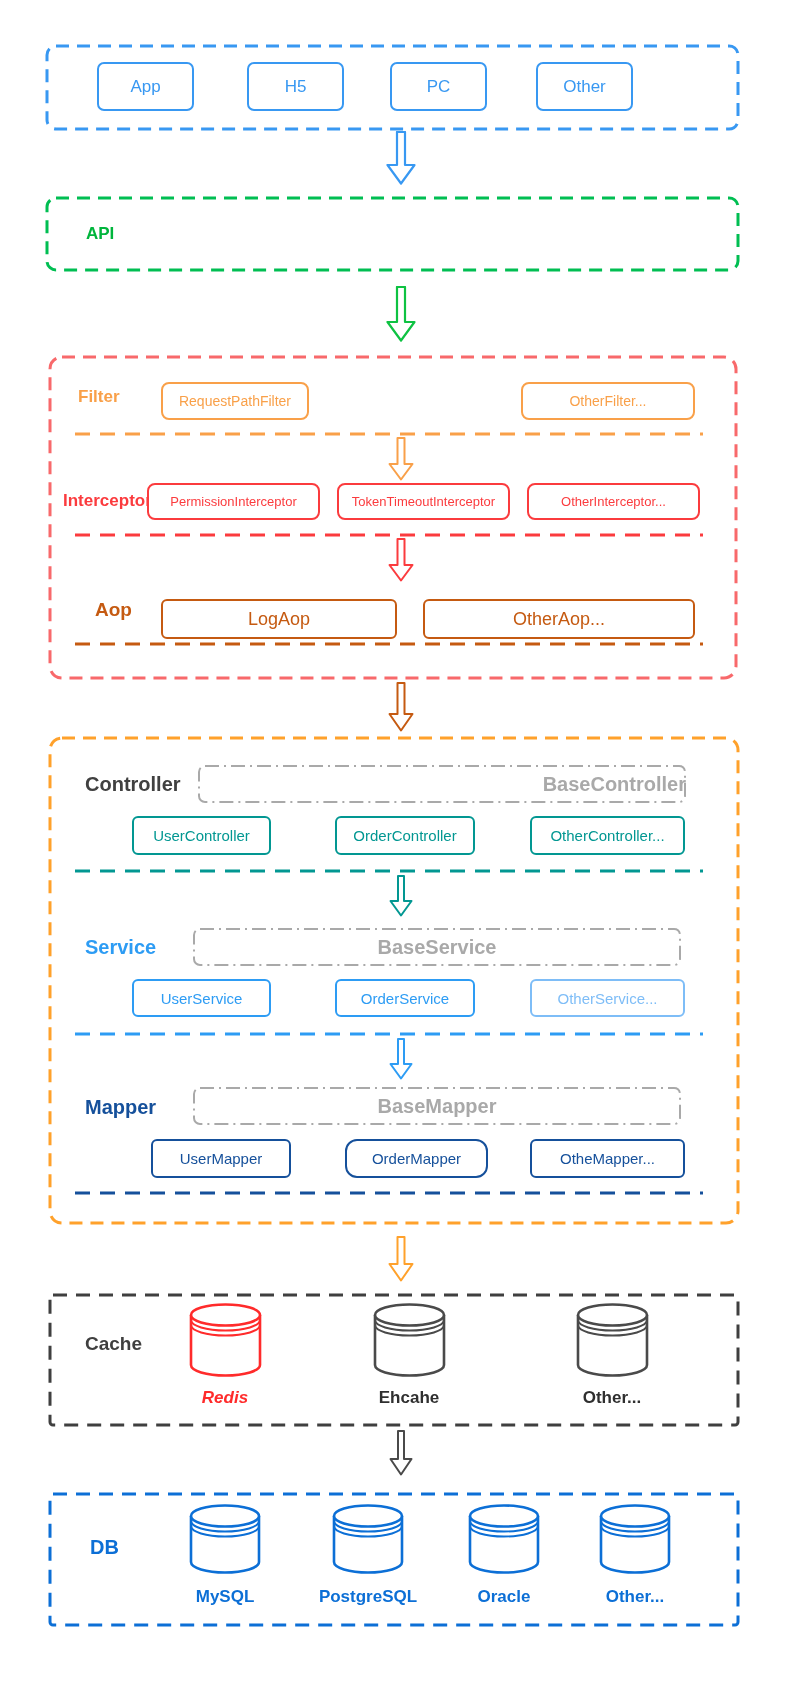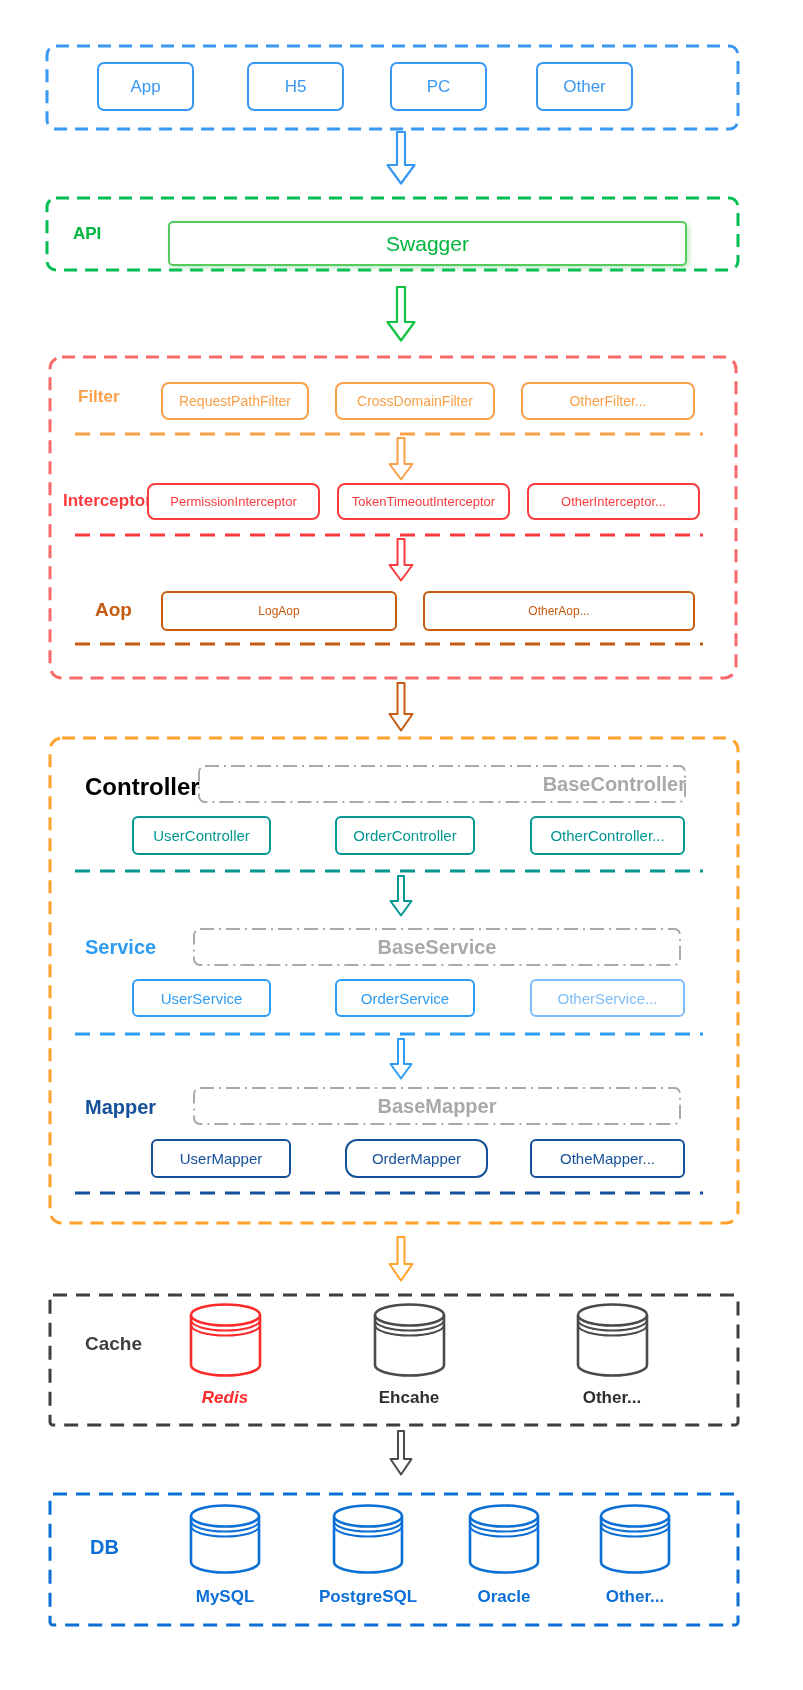--- a/index.html
+++ b/index.html
@@ -24,24 +24,24 @@
   .api-label{color:#00B53C;font-size:17px;}
   .swagger-box{border:2px solid #55CB5F;border-radius:5px;color:#00B53C;font-size:21px;
                box-shadow:2px 2px 5px rgba(110,205,120,.45);}
 
   
   .filter-label{color:#F9A049;font-size:17px;}
   .filter-box{border:2px solid #F9A049;border-radius:8px;color:#F9A049;font-size:14px;}
   .interceptor-label{color:#FB3B3E;font-size:17px;}
   .interceptor-box{border:2.5px solid #FB3B3E;border-radius:8px;color:#FB3B3E;font-size:13px;}
   .aop-label{color:#C55A11;font-size:19px;}
-  .aop-box{border:2.5px solid #C55A11;border-radius:6px;color:#C55A11;font-size:12px;}
-
-  
-  .controller-label{color:#000000;font-size:24px;}
+  .aop-box{border:2.5px solid #C55A11;border-radius:6px;color:#C55A11;font-size:18px;margin-top:8px;}
+
+  
+  .controller-label{color:#404040;font-size:20px;}
   .controller-box{border:2px solid #029792;border-radius:6px;color:#029792;font-size:15px;}
   .service-label{color:#2D9CF4;font-size:20px;}
   .service-box{border:2px solid #2D9CF4;border-radius:6px;color:#2D9CF4;font-size:15px;}
   .service-box.light{border-color:#7EBDF7;color:#7EBDF7;}
   .mapper-label{color:#15509B;font-size:20px;}
   .mapper-box{border:2.5px solid #15509B;border-radius:6px;color:#15509B;font-size:15px;}
   .base-box{position:absolute;box-sizing:border-box;display:flex;align-items:center;
             justify-content:center;color:#A9A9A9;font-weight:700;font-size:20px;}
 
   
@@ -65,36 +65,34 @@
 </div>
 
 <svg class="arrow" style="left:386px;top:131px;" width="30" height="54" viewBox="0 0 30 54">
   <path d="M11 1 H19 V34 H28.5 L15 52.5 L1.5 34 H11 Z" fill="#fff" stroke="#3898F2" stroke-width="2.2" stroke-linejoin="round"></path>
 </svg>
 
 <div class="sec" style="left:45px;top:196px;width:695px;height:76px;">
   <svg class="frame" width="695" height="76">
     <rect x="2" y="2" width="691" height="72" rx="9" fill="none" stroke="#00BE52" stroke-width="3" stroke-dasharray="13 8"></rect>
   </svg>
-  <div class="lbl api-label" style="left:28px;top:28px;">API</div>
-  <div class="b swagger-box" style="left:123px;top:25px;width:519px;height:45px;">Swagger</div>
+  <div class="lbl api-label" style="left:41px;top:28px;">API</div>
 </div>
 
 <svg class="arrow" style="left:386px;top:286px;" width="30" height="56" viewBox="0 0 30 56">
   <path d="M11 1 H19 V36 H28.5 L15 54.5 L1.5 36 H11 Z" fill="#fff" stroke="#0EC242" stroke-width="2.2" stroke-linejoin="round"></path>
 </svg>
 
 <div class="sec" style="left:48px;top:355px;width:690px;height:325px;">
   <svg class="frame" width="690" height="325">
     <rect x="2" y="2" width="686" height="321" rx="12" fill="none" stroke="#F8696B" stroke-width="3" stroke-dasharray="13 8"></rect>
   </svg>
 
   <div class="lbl filter-label" style="left:30px;top:32px;">Filter</div>
   <div class="b filter-box" style="left:113px;top:27px;width:148px;height:38px;">RequestPathFilter</div>
-  <div class="b filter-box" style="left:287px;top:27px;width:160px;height:38px;">CrossDomainFilter</div>
   <div class="b filter-box" style="left:473px;top:27px;width:174px;height:38px;">OtherFilter...</div>
   <svg class="frame" style="left:27px;top:77px;" width="628" height="4">
     <line x1="0" y1="2" x2="628" y2="2" stroke="#F9A049" stroke-width="3" stroke-dasharray="15 10"></line>
   </svg>
   <svg class="arrow" style="left:340px;top:82px;" width="26" height="44" viewBox="0 0 26 44">
     <path d="M9.5 1 H16.5 V27 H24.5 L13 42.5 L1.5 27 H9.5 Z" fill="#fff" stroke="#F9A049" stroke-width="2" stroke-linejoin="round"></path>
   </svg>
 
   <div class="lbl interceptor-label" style="left:15px;top:136px;">Interceptor</div>
   <div class="b interceptor-box" style="left:99px;top:128px;width:173px;height:37px;">PermissionInterceptor</div>

